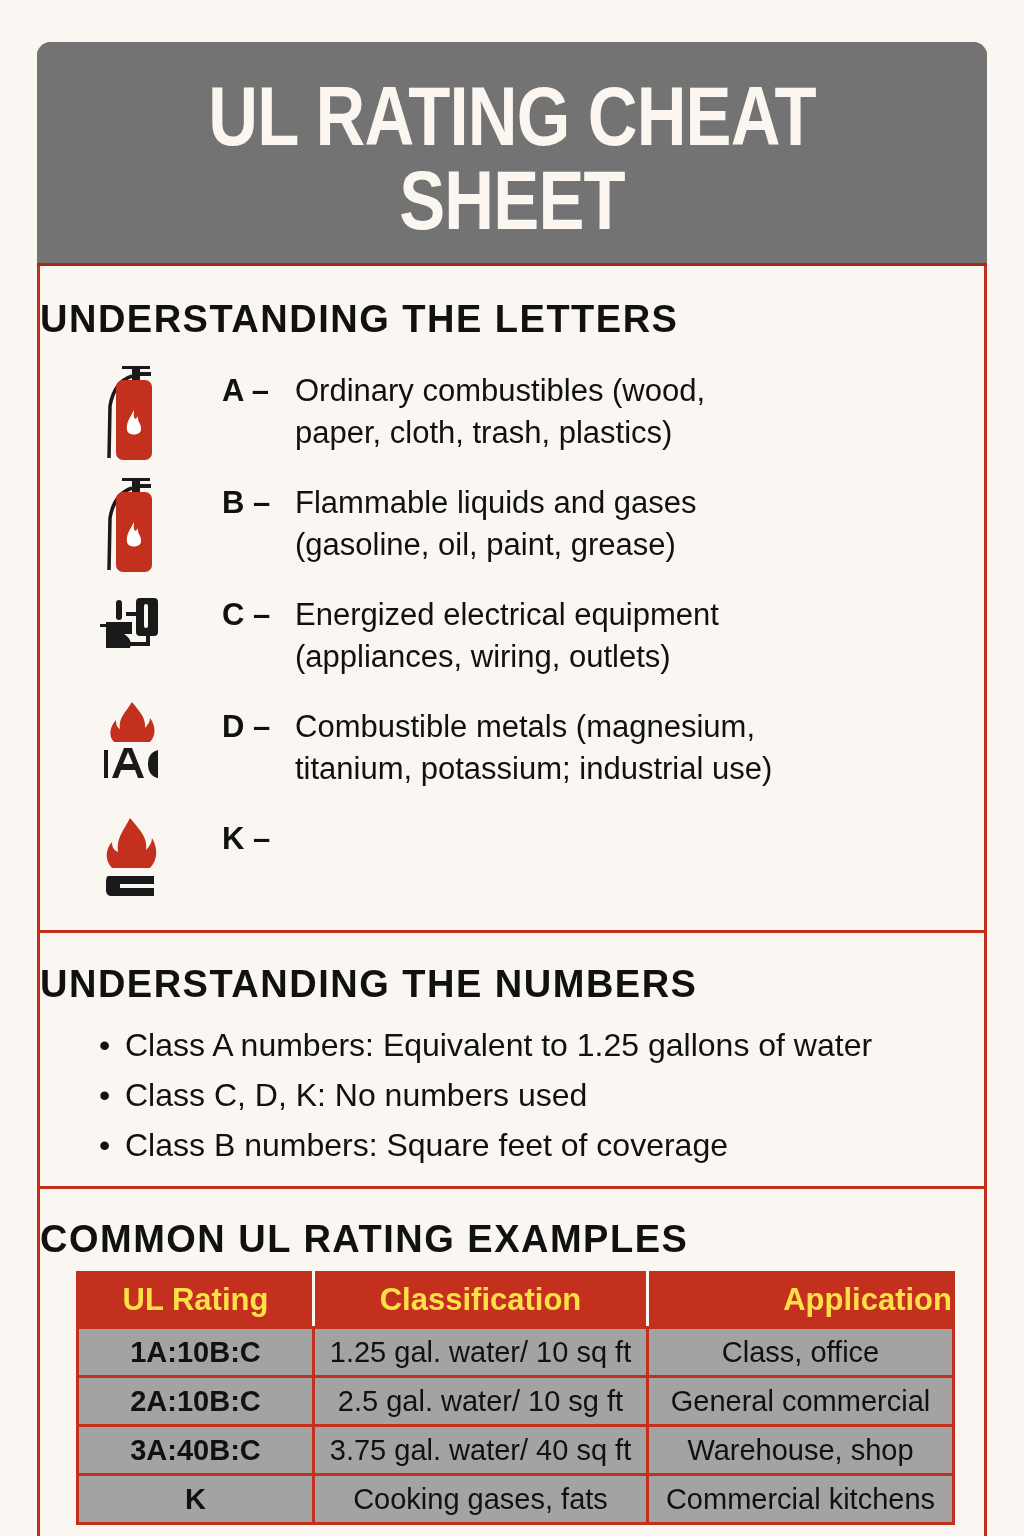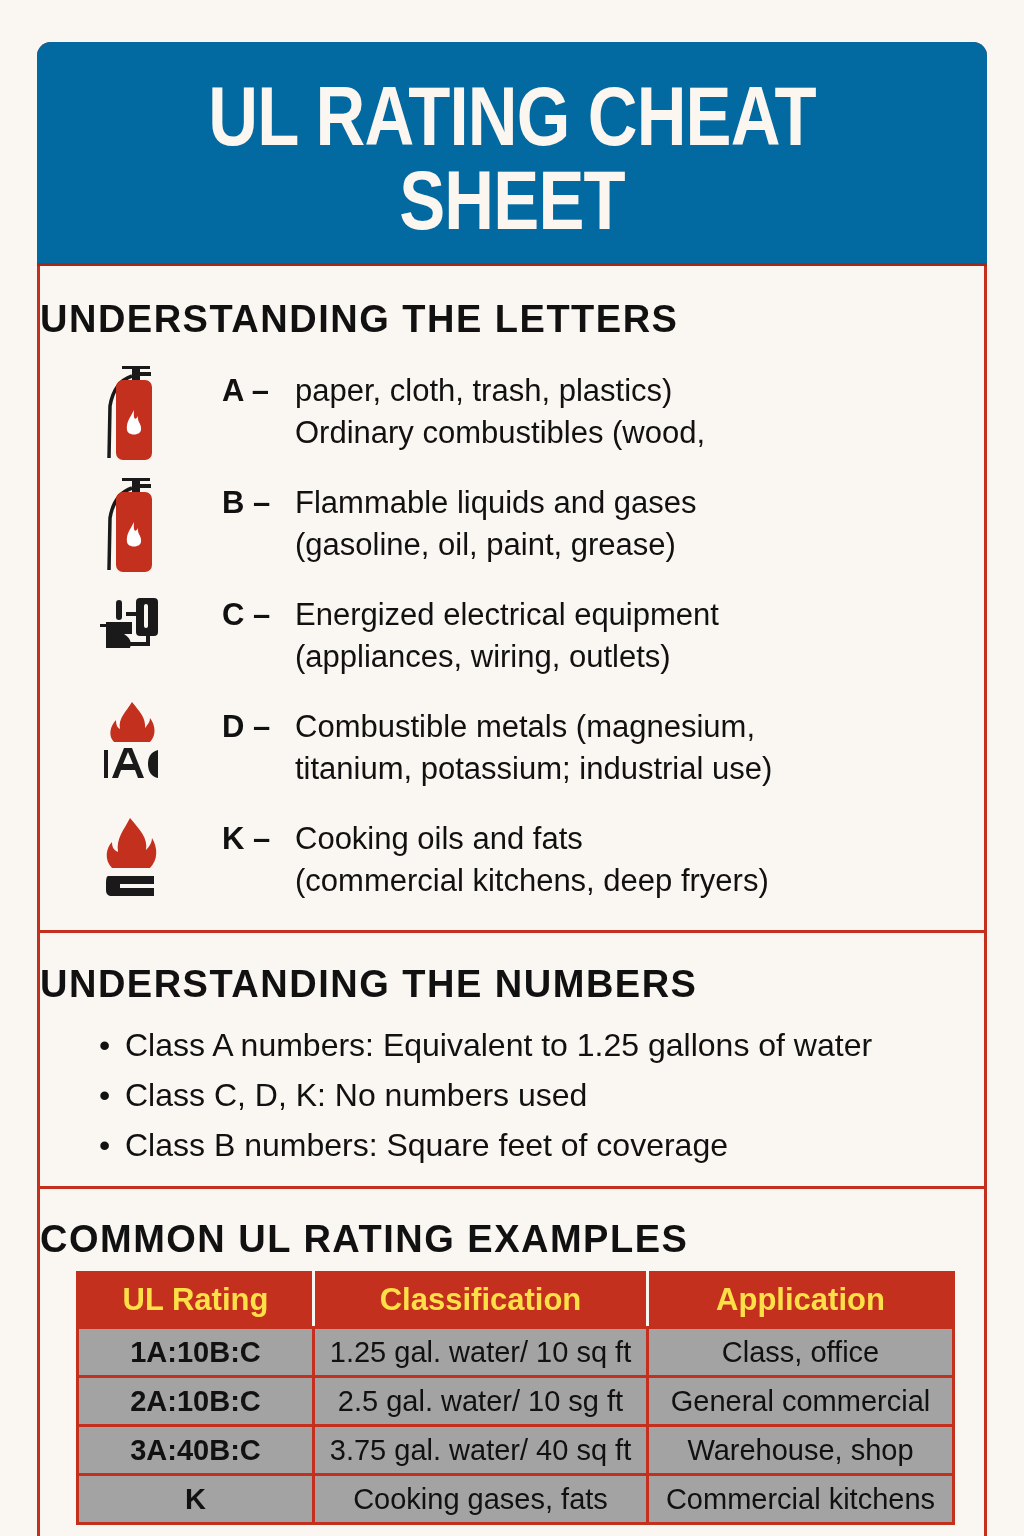--- a/index.html
+++ b/index.html
@@ -12,21 +12,21 @@
   }
   .sheet {
     position:absolute; left:37px; top:42px; width:950px; height:1520px;
     border:3px solid #c4301e; border-bottom:none;
     border-radius:14px 14px 0 0;
     box-sizing:border-box;
     background:#faf7f2;
   }
   .header {
     position:absolute; left:-3px; top:-3px; width:950px; height:224px;
-    background:#0369a1; border-radius:14px 14px 0 0;
+    background:#737373; border-radius:14px 14px 0 0;
     border-bottom:3px solid #a82616;
     box-sizing:border-box;
   }
   .title {
     position:absolute; left:0; right:0; top:32px;
     text-align:center; color:#fbf6ef;
     font-family:"Liberation Sans", sans-serif; font-weight:700;
     font-size:84px; letter-spacing:-1px;
     transform:scaleX(0.82); transform-origin:center;
     line-height:1;
@@ -64,21 +64,21 @@
     border-collapse:collapse; table-layout:fixed;
   }
   table.ratings th, table.ratings td {
     border:3px solid #c4301e; text-align:center; padding:0;
   }
   table.ratings th {
     background:#c4301e; color:#fde047; font-size:31px; font-weight:700; height:52px;
     border-left-color:#faf7f2; border-right-color:#faf7f2;
   }
   table.ratings th:first-child { border-left-color:#c4301e; }
-  table.ratings th:last-child { border-right-color:#c4301e; }
+  table.ratings th:last-child { border-right-color:#c4301e;text-align:right; }
   table.ratings td { font-size:29px; height:46px; background:#a3a3a3; white-space:nowrap; }
   table.ratings td.rating { font-weight:700; }
 </style>
 </head>
 <body>
 
 <div class="sheet">
 
   <div class="header">
     <div class="title">UL RATING CHEAT SHEET</div>
@@ -90,22 +90,22 @@
     <svg class="letter-icon" viewBox="0 0 70 100">
       <rect x="22" y="-2" width="28" height="5" fill="#1a1a1a"></rect>
       <rect x="32" y="3" width="8" height="12" fill="#1a1a1a"></rect>
       <rect x="35" y="6" width="16" height="4" fill="#1a1a1a"></rect>
       <path d="M32 10 Q14 16 10 40 L9 92" stroke="#1a1a1a" stroke-width="3.5" fill="none"></path>
       <rect x="16" y="14" width="36" height="80" rx="7" fill="#c4301e"></rect>
       <path d="M34 44 C30 52 26 56 27 64 C28 70 40 70 41 64 C42 58 37 56 38 50 C36 54 33 55 34 44 Z" fill="#fff"></path>
     </svg>
     <span class="letter-key">A –</span>
     <div class="letter-desc">
+      <div>Ordinary combustibles (wood,</div>
       <div>paper, cloth, trash, plastics)</div>
-      <div>Ordinary combustibles (wood,</div>
     </div>
   </div>
 
   <div class="letter-row" style="top:437px;">
     <svg class="letter-icon" viewBox="0 0 70 100">
       <rect x="22" y="-2" width="28" height="5" fill="#1a1a1a"></rect>
       <rect x="32" y="3" width="8" height="12" fill="#1a1a1a"></rect>
       <rect x="35" y="6" width="16" height="4" fill="#1a1a1a"></rect>
       <path d="M32 10 Q14 16 10 40 L9 92" stroke="#1a1a1a" stroke-width="3.5" fill="none"></path>
       <rect x="16" y="14" width="36" height="80" rx="7" fill="#c4301e"></rect>
@@ -149,24 +149,20 @@
       <div>titanium, potassium; industrial use)</div>
     </div>
   </div>
 
   <div class="letter-row" style="top:773px;">
     <svg class="letter-icon" viewBox="0 0 70 100">
       <path d="M30 4 C40 16 48 24 46 36 C50 32 52 28 52 24 C58 34 58 46 50 54 H12 C4 46 6 34 12 28 C12 34 14 36 18 38 C16 24 24 16 30 4 Z" fill="#c4301e"></path>
       <path d="M8 62 H54 V70 H20 V74 H54 V82 H12 C8 82 6 80 6 76 V68 C6 64 7 62 8 62 Z" fill="#1a1a1a"></path>
     </svg>
     <span class="letter-key">K –</span>
-    <div class="letter-desc">
-      <div>Cooking oils and fats</div>
-      <div>(commercial kitchens, deep fryers)</div>
-    </div>
   </div>
 
   <div class="divider" style="top:885px;"></div>
 
   <div class="section-title" style="top:920px;">UNDERSTANDING THE NUMBERS</div>
   <div class="bullets" style="top:975px;">
     <div class="bullet"><span class="dot">•</span><span>Class A numbers: Equivalent to 1.25 gallons of water</span></div>
     <div class="bullet"><span class="dot">•</span><span>Class C, D, K: No numbers used</span></div>
     <div class="bullet"><span class="dot">•</span><span>Class B numbers: Square feet of coverage</span></div>
   </div>

